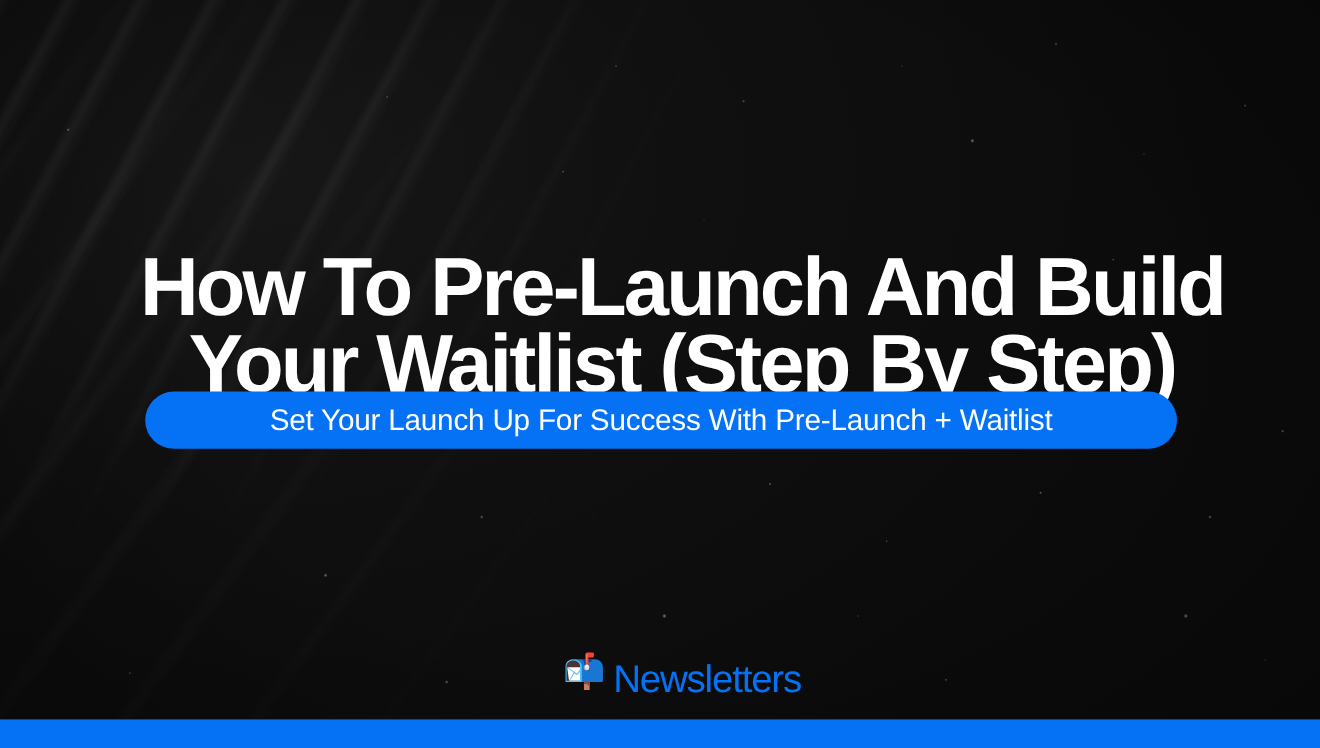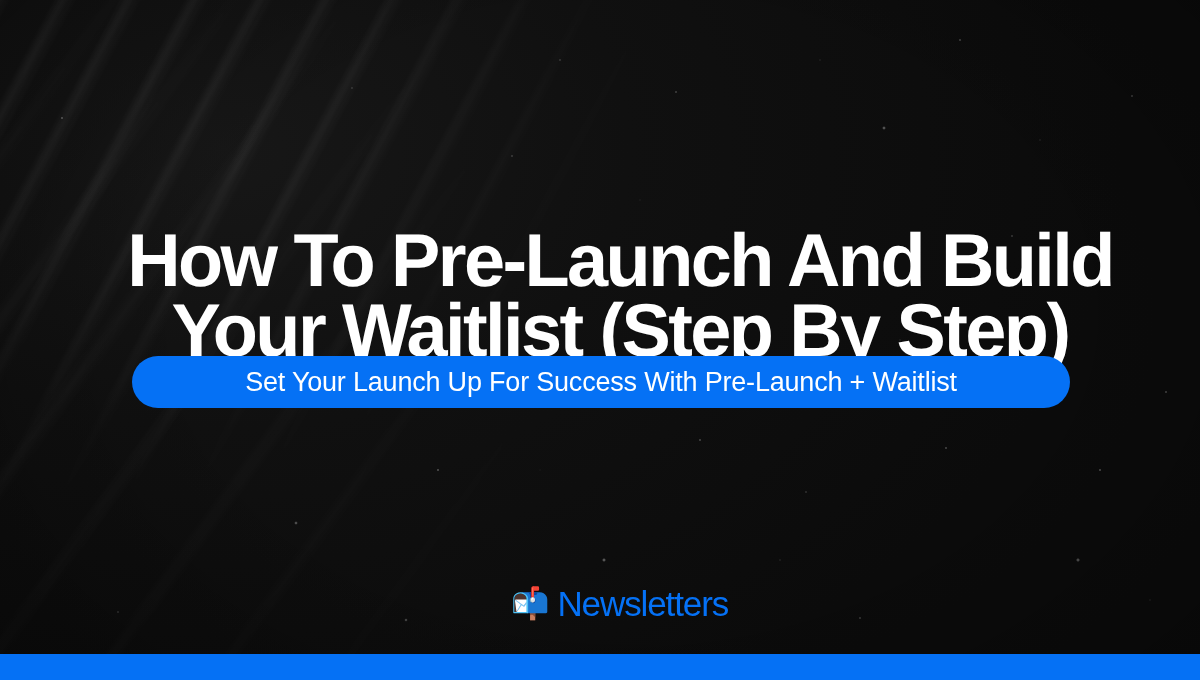--- a/index.html
+++ b/index.html
@@ -194,21 +194,21 @@
     display: inline-block;
   }
   .logo-word {
     font-family: "Liberation Sans", sans-serif;
     font-weight: 400;
     font-size: 35px;
     letter-spacing: -1.1px;
     line-height: 1;
   }
   .logo-word.primary { color: #ffffff; }
-  .logo-word.secondary { color: #0571f5; }
+  .logo-word.secondary { color: #0571f5; margin-top: 14px; }
 
   .bottom-bar {
     position: absolute;
     left: 0;
     right: 0;
     bottom: 0;
     height: 26px;
     background: #0571f5;
   }
 </style>

